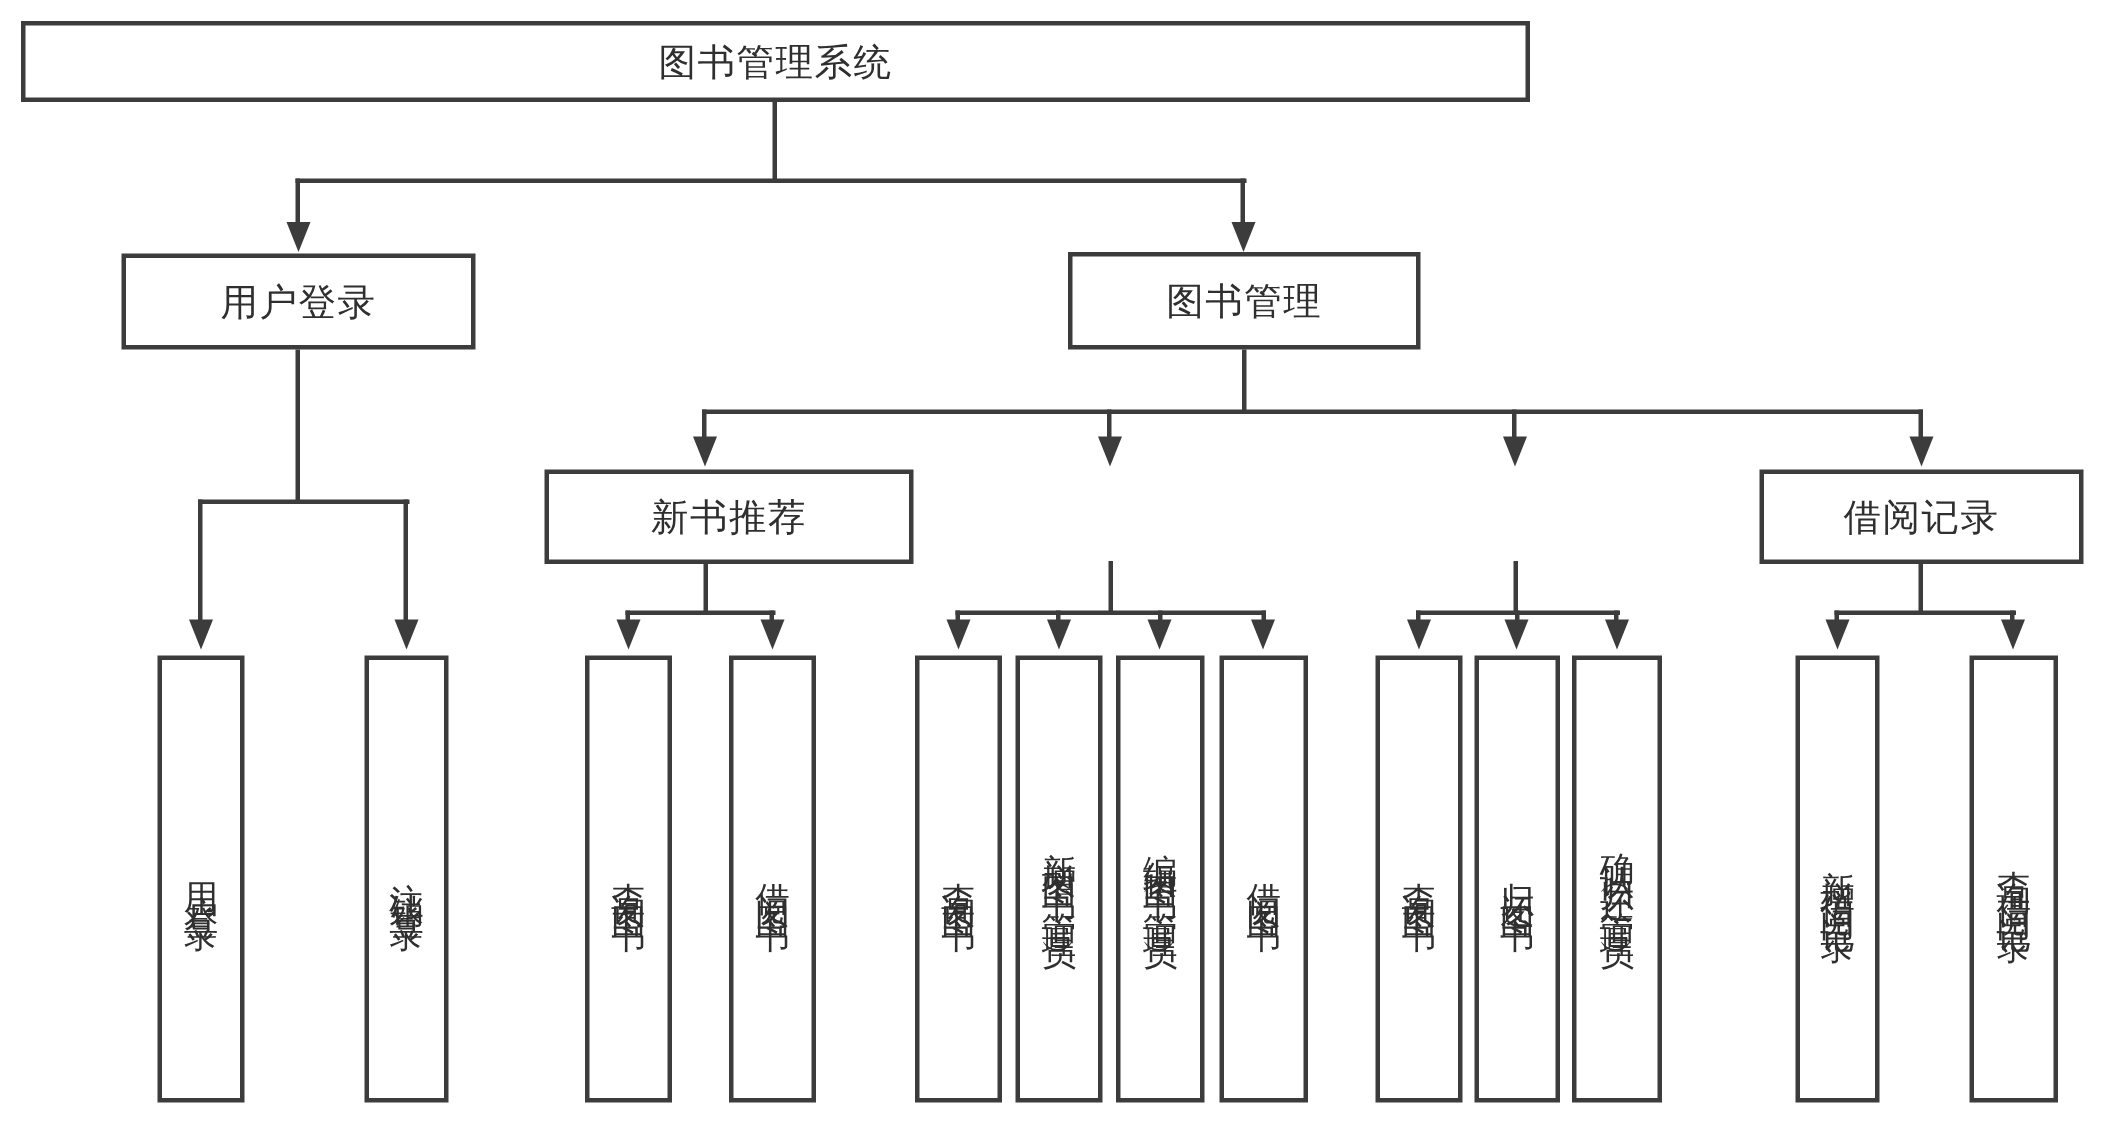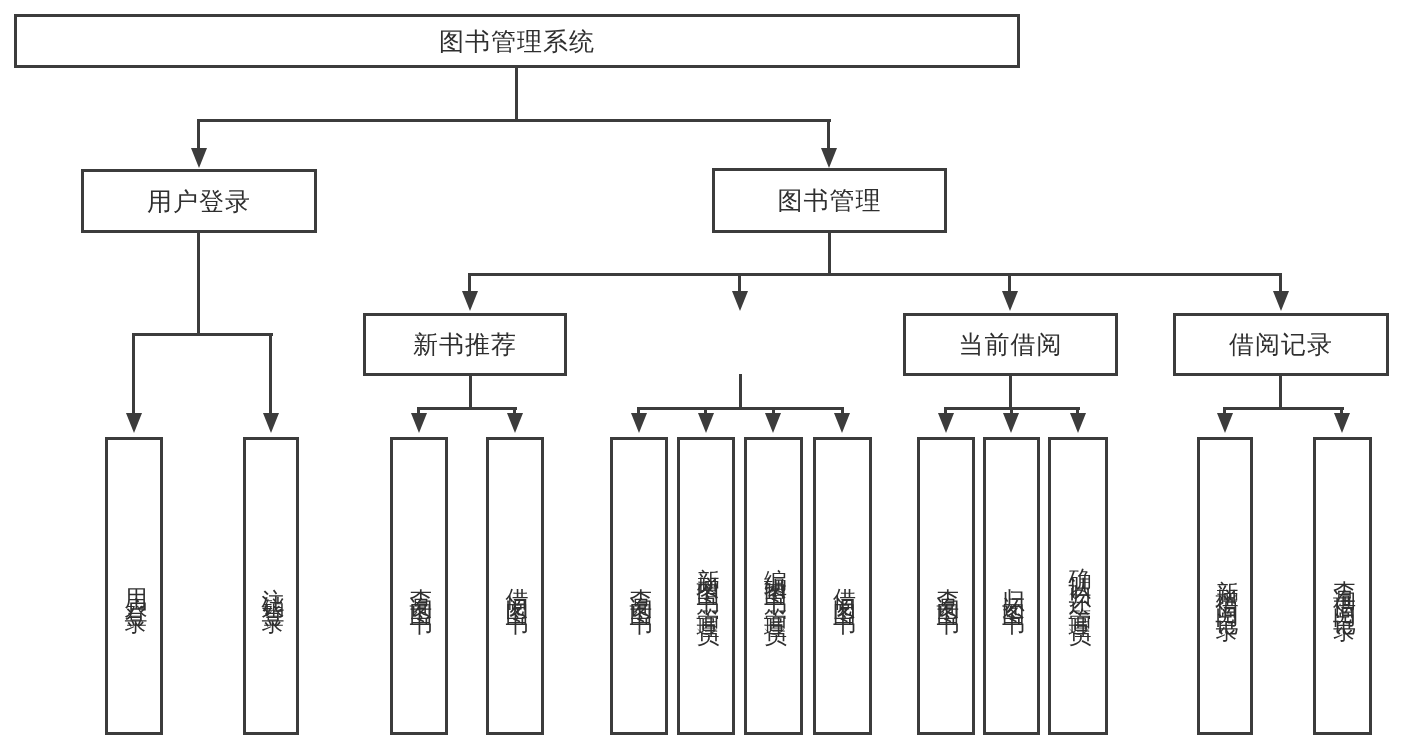--- a/index.html
+++ b/index.html
@@ -6,21 +6,21 @@
     --line:#3c3c3c;
     --text:#2f2f2f;
     --watermark:#a9a9a9;
   }
   html,body{margin:0;padding:0;background:#ffffff;}
   #canvas{
     position:relative;
     width:1405px;height:747px;
     background:#ffffff;
     overflow:hidden;
-    font-family:Liberation Mono, monospace;
+    font-family:Liberation Serif, serif;
   }
   .box{
     position:absolute;
     box-sizing:border-box;
     border:3px solid var(--line);
     background:#ffffff;
     display:flex;align-items:center;justify-content:center;
     color:var(--text);
   }
   .hlabel{font-size:25px;letter-spacing:1px;white-space:nowrap;}
@@ -119,25 +119,22 @@
     <span class="hlabel">图书管理系统</span>
   </div>
 
   <div class="box" style="left:81px;top:169px;width:236px;height:64px;">
     <span class="hlabel">用户登录</span>
   </div>
   <div class="box" style="left:712px;top:168px;width:235px;height:65px;">
     <span class="hlabel">图书管理</span>
   </div>
 
-  <div class="box" style="left:363px;top:313px;width:204px;height:63px;">
+  <div class="box" style="left:363px;top:313px;width:246px;height:63px;">
     <span class="hlabel">新书推荐</span>
-  </div>
-  <div class="box" style="left:903px;top:313px;width:215px;height:63px;">
-    <span class="hlabel">当前借阅</span>
   </div>
   <div class="box" style="left:1173px;top:313px;width:216px;height:63px;">
     <span class="hlabel">借阅记录</span>
   </div>
 
   <div class="box vbox" style="left:105px;top:437px;width:58px;height:298px;">
     <span class="vlabel">用户登录</span>
   </div>
   <div class="box vbox" style="left:243px;top:437px;width:56px;height:298px;">
     <span class="vlabel">注销登录</span>

